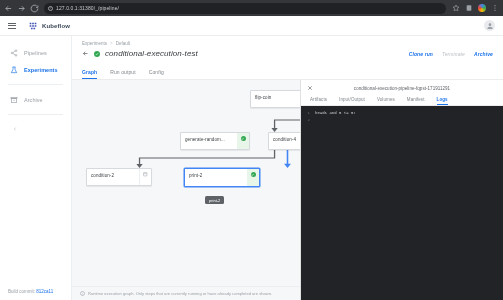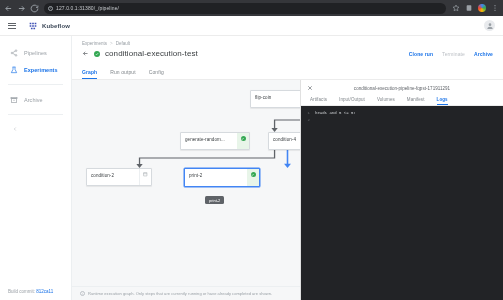--- a/index.html
+++ b/index.html
@@ -86,21 +86,21 @@
   .main {
     position:absolute; left:72px; top:36px; width:431px; height:264px;
     background:#fff; display:flex; flex-direction:column;
   }
   .crumb-row { padding:5px 10px 0 10px; }
   .crumbs { display:flex; align-items:center; gap:3px; font-size:4.5px; color:#9aa0a6; }
   .crumbs .sep { color:#c5c9cd; }
   .crumbs .crumb { cursor:pointer; }
   .title-row {
     display:flex; align-items:center; gap:5px;
-    padding:3px 10px 0 10px; position:relative;
+    padding:3px 10px 0 10px; position:relative;font-style:italic;
   }
   .back-arrow { width:7px; height:7px; color:#5f6368; cursor:pointer; }
   .back-arrow svg { display:block; }
   .status-dot {
     width:6px; height:6px; border-radius:50%; background:#34a853;
     display:flex; align-items:center; justify-content:center;
   }
   .status-dot svg { display:block; }
   .run-title { font-size:8px; color:#3c4043; letter-spacing:.01em; }
   .title-actions {

